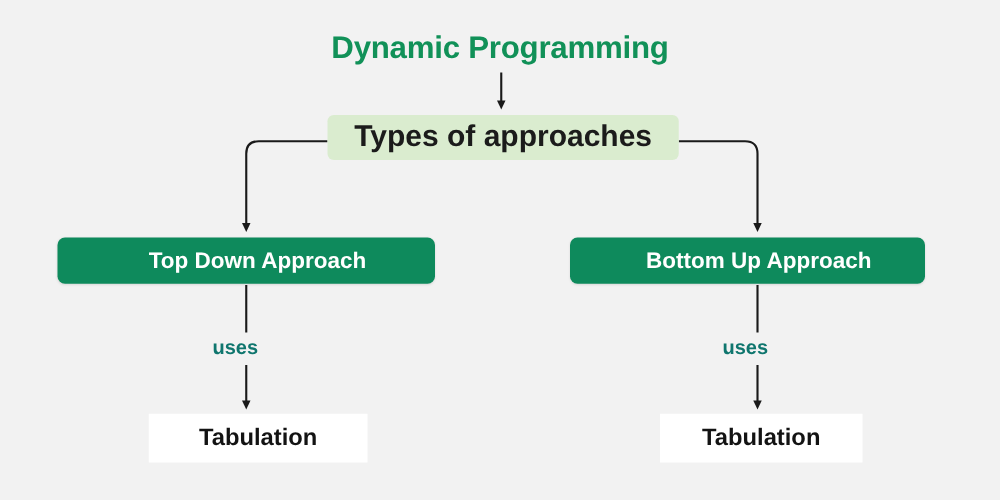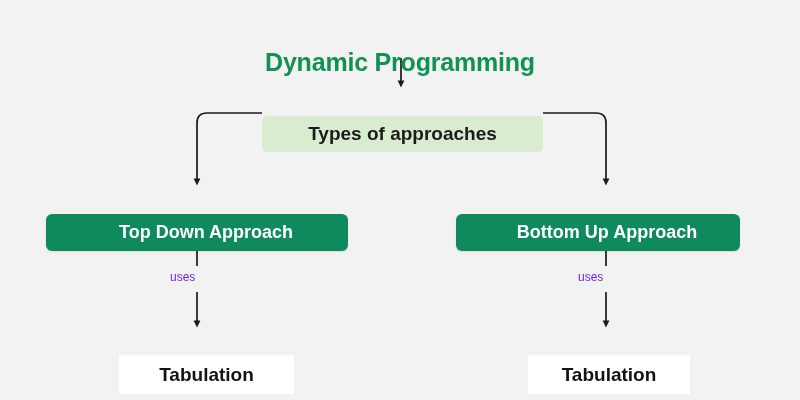--- a/index.html
+++ b/index.html
@@ -28,21 +28,20 @@
     pointer-events: none;
   }
   .node {
     position: absolute;
     display: flex;
     align-items: center;
     justify-content: center;
     box-sizing: border-box;
     text-align: center;
     white-space: nowrap;
-    margin-top: 24px;
   }
 
   
   #title-node {
     left: 222px;
     top: 20px;
     width: 356px;
     height: 36px;
     font-size: 25px;
     font-weight: bold;
@@ -51,21 +50,21 @@
   }
 
   
   #types-node {
     left: 262px;
     top: 92px;
     width: 281px;
     height: 36px;
     background: #daeccf;
     border-radius: 5px;
-    font-size: 19px;
+    font-size: 24px;
     font-weight: bold;
     color: #1b1b1b;
   }
 
   
   .approach-node {
     height: 37px;
     background: #0e8a5c;
     border-radius: 6px;
     font-size: 18px;
@@ -100,23 +99,23 @@
   }
   #tabulation-node {
     left: 528px;
     top: 331px;
     width: 162px;
   }
 
   
   .edge-label {
     position: absolute;
-    font-size: 12px;
-    font-weight: normal;
-    color: #6d28d9;
+    font-size: 16px;
+    font-weight: bold;
+    color: #0f766e;
     white-space: nowrap;
   }
   #uses-left-label {
     left: 170px;
     top: 270px;
   }
   #uses-right-label {
     left: 578px;
     top: 270px;
   }

